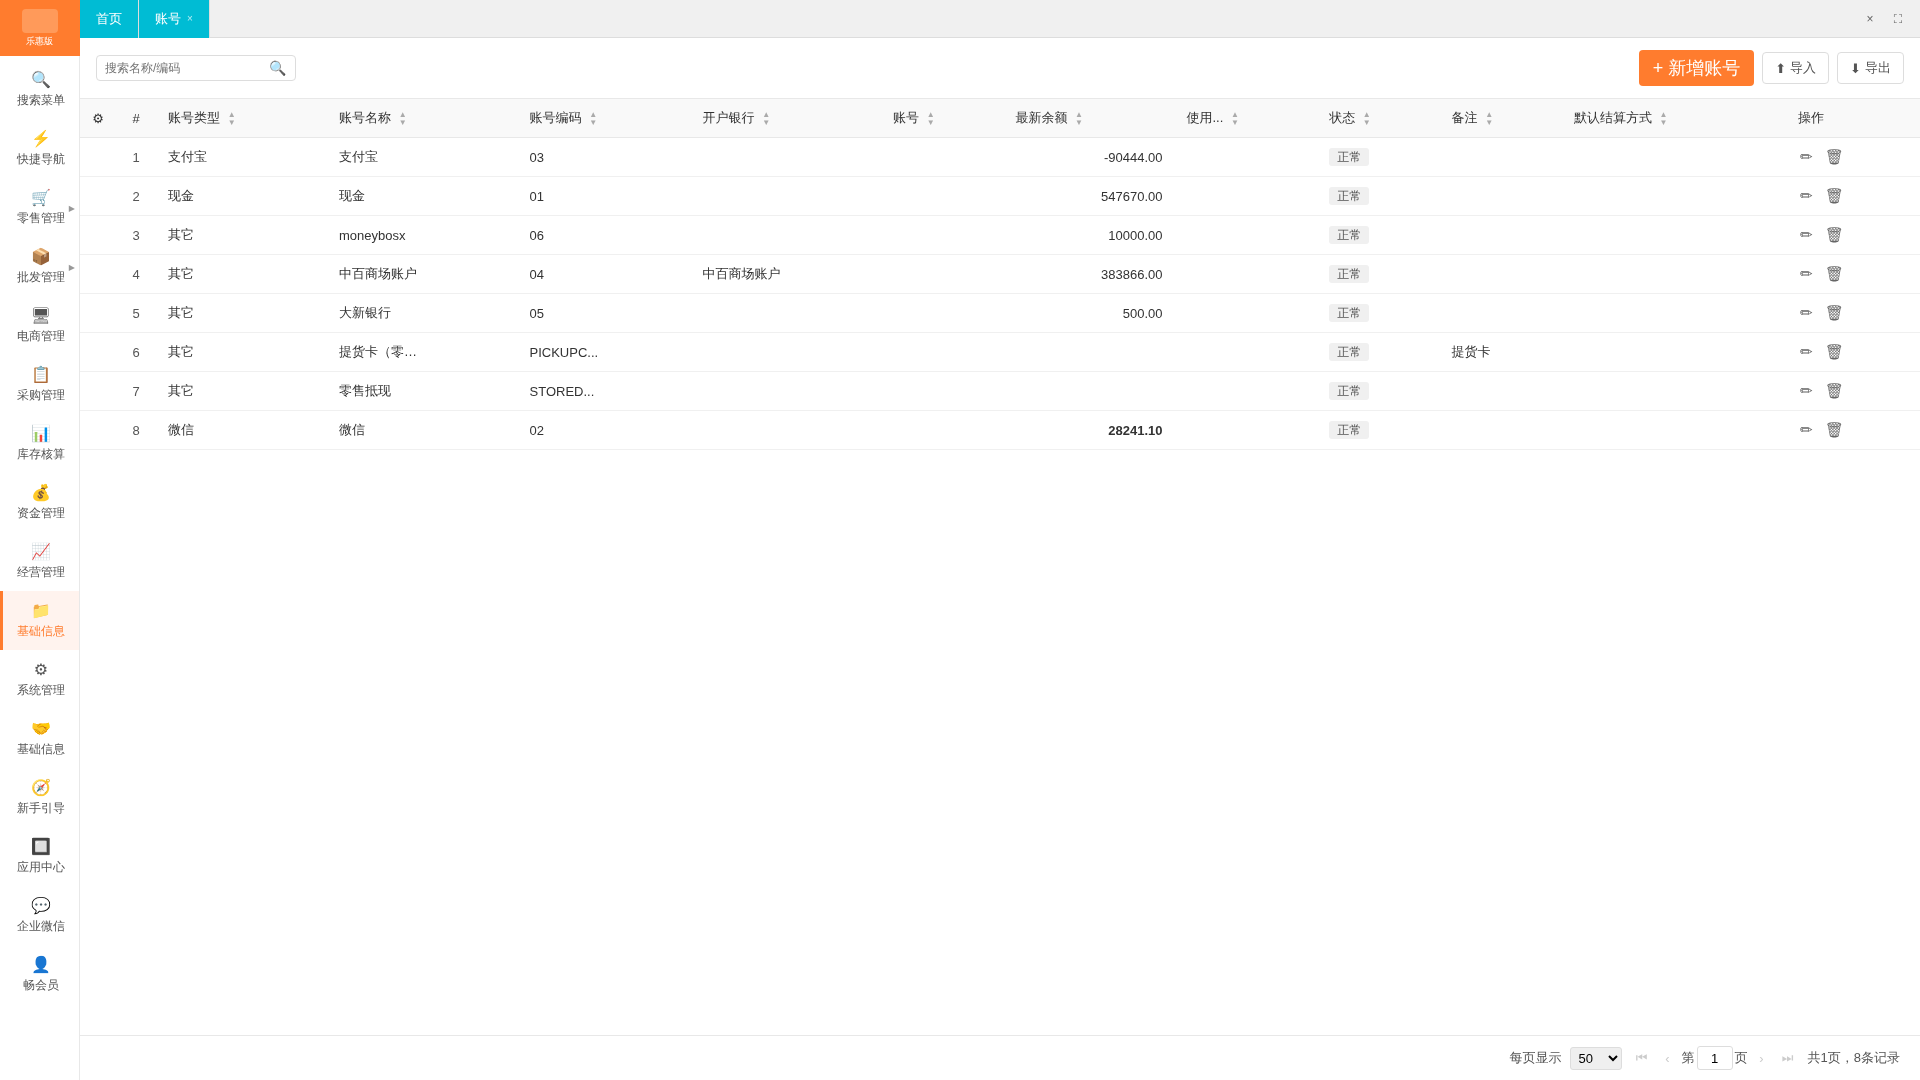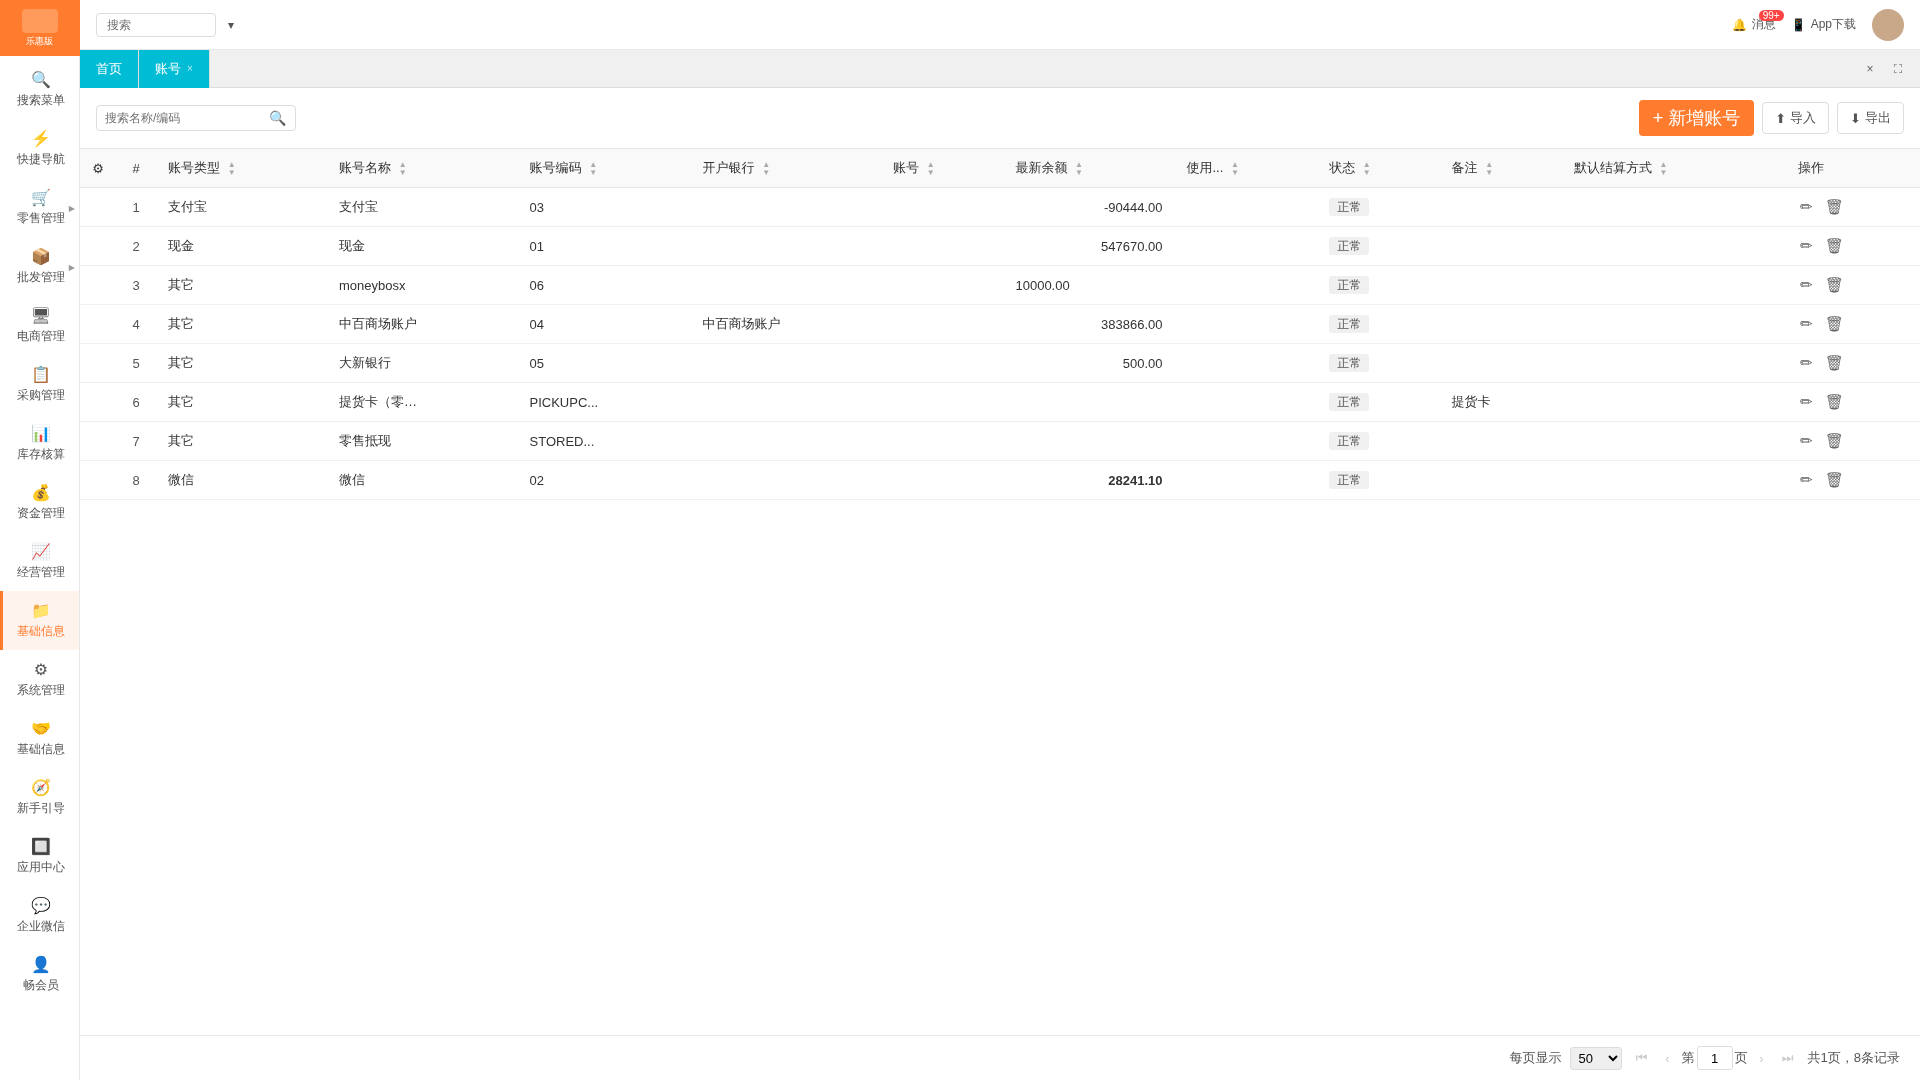--- a/index.html
+++ b/index.html
@@ -275,42 +275,20 @@
     </div>
     <div class="nav-item">
       <span class="nav-icon">👤</span>
       <span>畅会员</span>
     </div>
   </nav>
 </div>
 
 <div class="main-content">
 
-  <div class="topbar">
-    <div class="topbar-left">
-      <div class="topbar-search">
-        <input type="text" style="border: none; outline: none; font-size: 12px; color: rgb(153, 153, 153); width: 100px;" placeholder="搜索">
-      </div>
-      <div class="topbar-dropdown">
-        <span>▾</span>
-      </div>
-    </div>
-    <div class="topbar-right">
-      <div class="topbar-notice">
-        <span>🔔</span>
-        <span>消息</span>
-        <span class="badge">99+</span>
-      </div>
-      <div class="topbar-app">
-        <span>📱</span>
-        <span>App下载</span>
-      </div>
-      <div class="topbar-avatar"></div>
-    </div>
-  </div>
 
   <div class="tab-bar">
     <div class="tab home">
       <span>首页</span>
     </div>
     <div class="tab active">
       <span>账号</span>
       <span class="tab-close">×</span>
     </div>
     <div class="tab-bar-actions">
@@ -466,21 +444,21 @@
     </td>
   </tr>
             <tr>
     <td class="settings-icon-col"></td>
     <td class="num-col">3</td>
     <td>其它</td>
     <td>moneybosx</td>
     <td>06</td>
     <td></td>
     <td></td>
-    <td style="">10000.00</td>
+    <td style="text-align:right;">10000.00</td>
     <td></td>
     <td><span class="status-badge">正常</span></td>
     <td></td>
     <td></td>
     <td>
       <div class="col-actions">
         <button class="action-btn" title="编辑">✏</button>
         <button class="action-btn" title="删除">🗑</button>
       </div>
     </td>

